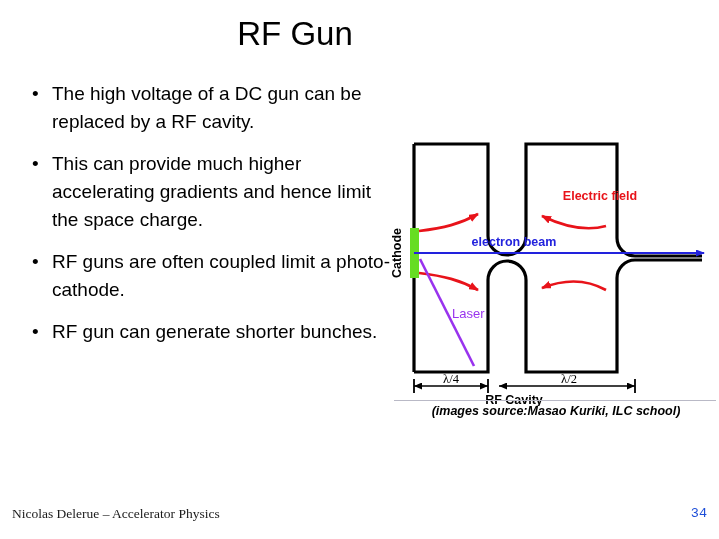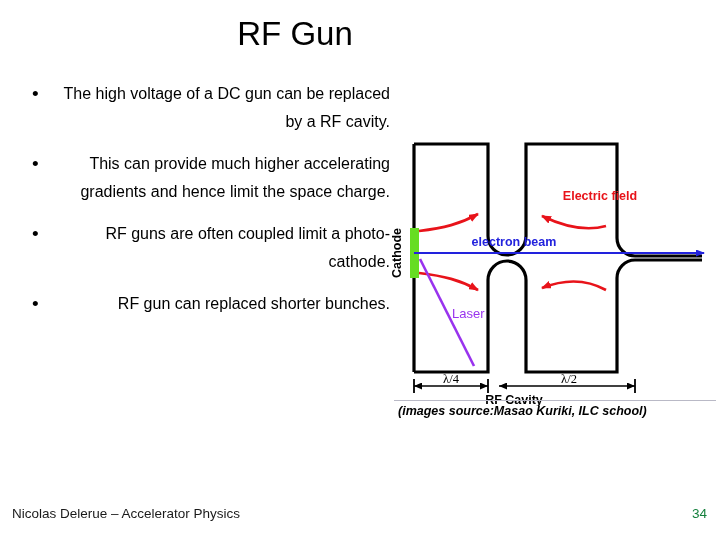--- a/index.html
+++ b/index.html
@@ -46,75 +46,75 @@
     flex: 0 0 auto;
     width: 20px;
     font-size: 19px;
     line-height: 27px;
     text-align: left;
     padding-left: 4px;
     color: #000000;
   }
   .bullet-text {
     flex: 1 1 auto;
-    font-size: 16px;
+    font-size: 19px;
     line-height: 28px;
     color: #000000;
     word-spacing: 0px;
-    text-align: right;
   }
 
   
   #diagram {
     position: absolute;
     left: 392px;
     top: 128px;
     width: 322px;
     height: 278px;
   }
   #diagram svg {
     display: block;
   }
 
   
   #image-credit {
     position: absolute;
     left: 398px;
     top: 404px;
     width: 316px;
+    text-align: center;
     font-size: 12.5px;
     font-style: italic;
     font-weight: bold;
     color: #000000;
   }
   #credit-rule {
     position: absolute;
     left: 394px;
     top: 400px;
     width: 322px;
     height: 1px;
     background: #b9b9c6;
   }
 
   
   #footer-author {
     position: absolute;
     left: 12px;
     top: 506px;
-    font-family: Liberation Sans, sans-serif;
+    font-family: Liberation Serif, serif;
     font-size: 13.5px;
     color: #1a1a1a;
   }
   #footer-page {
     position: absolute;
     right: 12px;
     top: 506px;
-    font-family: Liberation Sans, sans-serif;
+    font-family: Liberation Mono, monospace;
     font-size: 13.5px;
-    color: #15803d;
+    color: #1d4ed8;
   }
 </style>
 </head>
 <body>
 
 <div id="slide-title">RF Gun</div>
 
 <div id="bullet-list">
 
   <div class="bullet-row">
@@ -127,21 +127,21 @@
     <span class="bullet-text">This can provide much higher accelerating gradients and hence limit the space charge.</span>
   </div>
 
   <div class="bullet-row">
     <span class="bullet-dot">•</span>
     <span class="bullet-text">RF guns are often coupled limit a photo-cathode.</span>
   </div>
 
   <div class="bullet-row">
     <span class="bullet-dot">•</span>
-    <span class="bullet-text">RF gun can replaced shorter bunches.</span>
+    <span class="bullet-text">RF gun can generate shorter bunches.</span>
   </div>
 
 </div>
 
 <div id="diagram">
 <svg width="322" height="278" viewBox="0 0 322 278" xmlns="http://www.w3.org/2000/svg">
 
   <path d="M 22 16 L 22 150 M 22 16 L 96 16 L 96 108 A 19 19 0 0 0 134 108 L 134 16 L 225 16 L 225 110 A 18 18 0 0 0 243 128 L 310 128" fill="none" stroke="#000000" stroke-width="3.2" stroke-linecap="butt" stroke-linejoin="miter"></path>
 
   <path d="M 22 150 L 22 244 M 22 244 L 96 244 L 96 152 A 19 19 0 0 1 134 152 L 134 244 L 225 244 L 225 150 A 18 18 0 0 1 243 132 L 310 132" fill="none" stroke="#000000" stroke-width="3.2" stroke-linecap="butt" stroke-linejoin="miter"></path>

